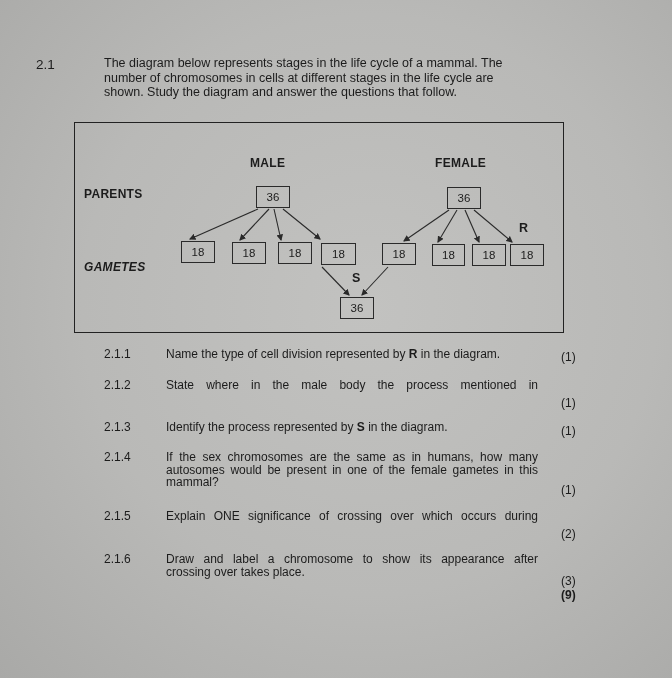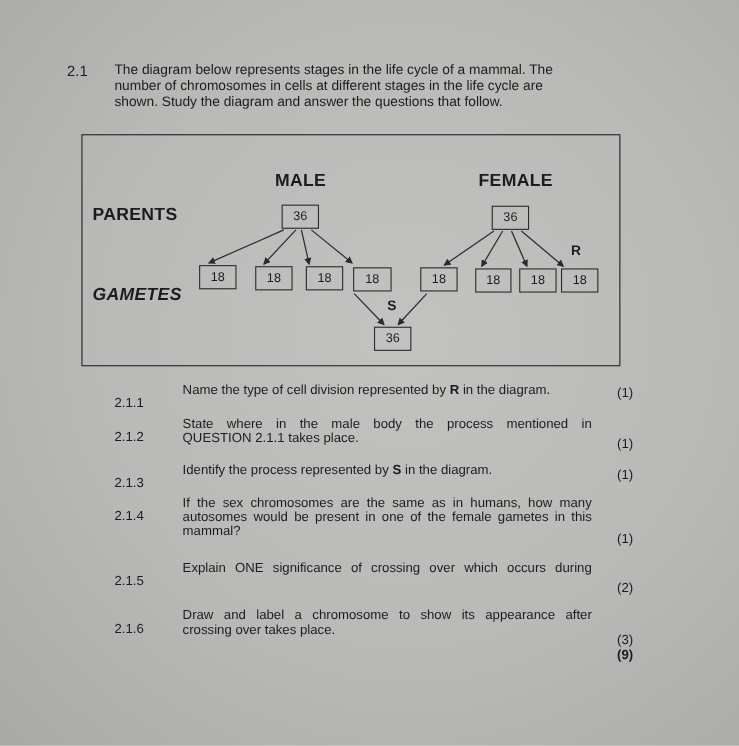--- a/index.html
+++ b/index.html
@@ -3,30 +3,30 @@
 <meta charset="utf-8">
 <style>
   html, body { margin:0; padding:0; }
   body {
     width:672px; height:678px; overflow:hidden; position:relative;
     background: radial-gradient(ellipse at 55% 45%, #c2c2c0 0%, #b9b9b7 55%, #a9a9a7 100%);
     font-family: "Liberation Sans", sans-serif;
     color:#1c1c1c;
   }
   .abs { position:absolute; }
-  .qnum-main { left:61px; top:57px; font-size:13.5px; }
+  .qnum-main { left:36px; top:57px; font-size:13.5px; }
   .intro { left:104px; top:56px; width:440px; font-size:12.5px; line-height:14.5px; text-align:justify; }
   .intro span { display:block; }
   .frame { left:74px; top:122px; width:490px; height:211px; border:1.5px solid #222; box-sizing:border-box; }
-  .lbl { font-weight:bold; font-size:16px; letter-spacing:0.3px; }
+  .lbl { font-weight:bold; font-size:12px; letter-spacing:0.3px; }
   .box { position:absolute; border:1.4px solid #2a2a2a; box-sizing:border-box; font-size:11.5px;
          display:flex; align-items:center; justify-content:center; background:transparent; }
   svg.arrows { position:absolute; left:0; top:0; width:672px; height:678px; pointer-events:none; }
   .q { position:absolute; font-size:12px; line-height:12.5px; }
-  .q .num { position:absolute; left:0; top:12px; }
+  .q .num { position:absolute; left:0; top:0; }
   .q .txt { position:absolute; left:62px; top:0; width:372px; text-align:justify; }
   .q .txt span { display:block; }
   .q .txt b { font-weight:bold; }
   .mark { position:absolute; font-size:12px; }
 </style>
 </head>
 <body>
 
 <div class="abs qnum-main">2.1</div>
 <div class="abs intro">
@@ -88,21 +88,20 @@
   <span class="txt">
       <span><span style="display:inline">Name the type of cell division represented by </span><b>R</b><span style="display:inline"> in the diagram.</span></span>
     </span>
 </div>
 <div class="mark" style="left:561px;top:350px;">(1)</div>
 
 <div class="q" style="left:104px;top:379px;width:480px;">
   <span class="num">2.1.2</span>
   <span class="txt">
     <span style="text-align-last:justify">State where in the male body the process mentioned in</span>
-    <span>QUESTION 2.1.1 takes place.</span>
   </span>
 </div>
 <div class="mark" style="left:561px;top:396px;">(1)</div>
 
 <div class="q" style="left:104px;top:421px;width:480px;">
   <span class="num">2.1.3</span>
   <span class="txt">
       <span><span style="display:inline">Identify the process represented by </span><b>S</b><span style="display:inline"> in the diagram.</span></span>
     </span>
 </div>

